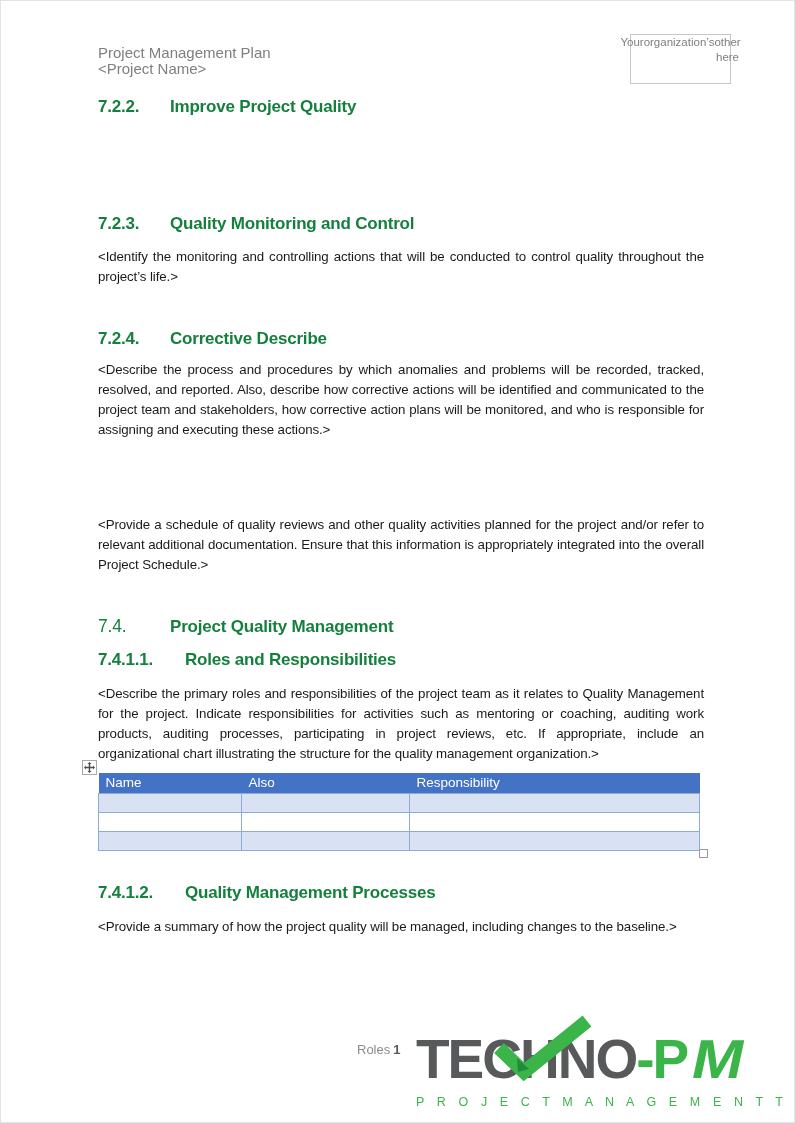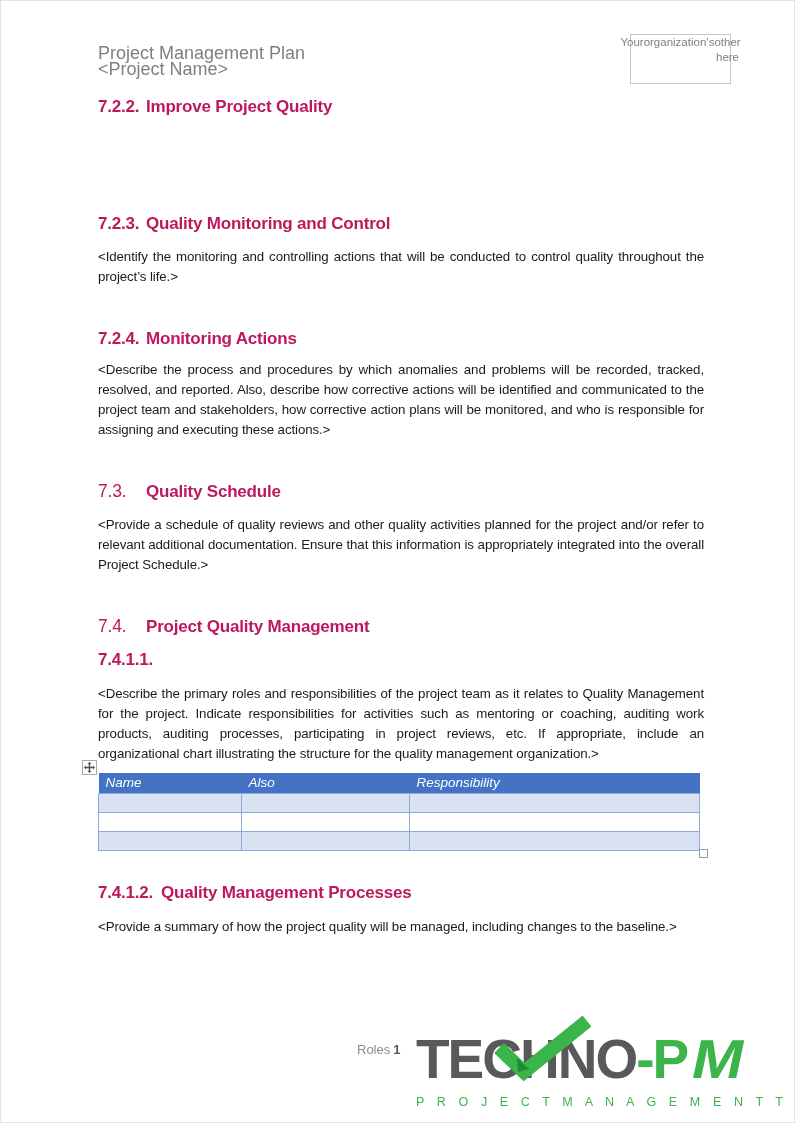--- a/index.html
+++ b/index.html
@@ -4,42 +4,42 @@
 <style>
   * { margin:0; padding:0; box-sizing:border-box; }
   html,body { background:#ffffff; }
   body { font-family:"Liberation Sans", sans-serif; }
   .page {
     position:relative; width:795px; height:1123px; background:#fff;
     border:1px solid #e3e3e3; overflow:hidden;
   }
   
   .doc-header { position:absolute; left:97px; top:44px; color:#7f7f7f;
-    font-size:18px; line-height:16px; }
+    font-size:15px; line-height:16px; }
   .logo-box {
     position:absolute; left:629px; top:33px; width:101px; height:50px;
     border:1px solid #c6c6c6; color:#7f7f7f; font-size:11.5px; line-height:14.5px;
     text-align:center; display:flex; flex-direction:row; justify-content:center;
   }
   
   .hd { position:absolute; left:97px; width:640px; display:flex;
-    color:#be185d; font-size:17px; font-weight:bold; line-height:21px;
-    letter-spacing:-0.2px; }
+    color:#15803d; font-size:17px; font-weight:bold; line-height:21px;
+    letter-spacing:-0.2px;gap:24px; }
   .hd .num { flex:0 0 48px; }
   .hd.wide .num { flex:0 0 63px; }
   .hd.lvl2 .num { font-weight:400; font-size:17.5px; }
   
   .para { position:absolute; left:97px; width:606px; color:#1a1a1a;
     font-size:13.3px; line-height:20px; text-align:justify; letter-spacing:-0.1px; }
   
   .qtable { position:absolute; left:97px; top:772px; width:601px;
     border-collapse:collapse; table-layout:fixed; }
   .qtable col.c1 { width:143px; } .qtable col.c2 { width:168px; } .qtable col.c3 { width:290px; }
   .qtable th { background:#4472c4; color:#ffffff; font-weight:400; font-size:13.5px;
-    text-align:left; padding:1px 0 2px 7px; height:20px; border:none;font-style:italic; }
+    text-align:left; padding:1px 0 2px 7px; height:20px; border:none; }
   .qtable td { height:19px; border:1px solid #8eaadb; font-size:13px; padding:0 7px; }
   .qtable tr.band td { background:#d9e2f3; }
   .qtable tr.plain td { background:#ffffff; }
   .move-handle { position:absolute; left:81px; top:759px; width:15px; height:15px;
     border:1px solid #a9a9a9; background:#fdfdfd; display:flex;
     align-items:center; justify-content:center; }
   .resize-handle { position:absolute; left:698px; top:848px; width:9px; height:9px;
     border:1px solid #9b9b9b; background:#fff; }
   
   .page-num { position:absolute; left:356px; top:1041px; font-size:13px; color:#8c8c8c; }
@@ -76,37 +76,34 @@
   </div>
 
   <div class="hd" style="top:212px">
     <span class="num">7.2.3.</span>
     <span class="ttl">Quality Monitoring and Control</span>
   </div>
   <p class="para" style="top:246px">&lt;Identify the monitoring and controlling actions that will be conducted to control quality throughout the project’s life.&gt;</p>
 
   <div class="hd" style="top:327px">
     <span class="num">7.2.4.</span>
-    <span class="ttl">Monitoring Actions</span>
+    <span class="ttl">Corrective Describe</span>
   </div>
   <p class="para" style="top:359px">&lt;Describe the process and procedures by which anomalies and problems will be recorded, tracked, resolved, and reported. Also, describe how corrective actions will be identified and communicated to the project team and stakeholders, how corrective action plans will be monitored, and who is responsible for assigning and executing these actions.&gt;</p>
 
-  <div class="hd lvl2" style="top:480px">
-    <span class="num">7.3.</span>
-    <span class="ttl">Quality Schedule</span>
-  </div>
   <p class="para" style="top:514px">&lt;Provide a schedule of quality reviews and other quality activities planned for the project and/or refer to relevant additional documentation. Ensure that this information is appropriately integrated into the overall Project Schedule.&gt;</p>
 
   <div class="hd lvl2" style="top:615px">
     <span class="num">7.4.</span>
     <span class="ttl">Project Quality Management</span>
   </div>
 
   <div class="hd wide" style="top:648px">
     <span class="num">7.4.1.1.</span>
+    <span class="ttl">Roles and Responsibilities</span>
   </div>
   <p class="para" style="top:683px">&lt;Describe the primary roles and responsibilities of the project team as it relates to Quality Management for the project. Indicate responsibilities for activities such as mentoring or coaching, auditing work products, auditing processes, participating in project reviews, etc. If appropriate, include an organizational chart illustrating the structure for the quality management organization.&gt;</p>
 
   <div class="move-handle">
     <svg width="11" height="11" viewBox="0 0 12 12">
       <path d="M6 0 L8.2 2.2 H6.8 V5.2 H9.8 V3.8 L12 6 L9.8 8.2 V6.8 H6.8 V9.8 H8.2 L6 12 L3.8 9.8 H5.2 V6.8 H2.2 V8.2 L0 6 L2.2 3.8 V5.2 H5.2 V2.2 H3.8 Z" fill="#4f4f4f"></path>
     </svg>
   </div>
 
   <table class="qtable">

